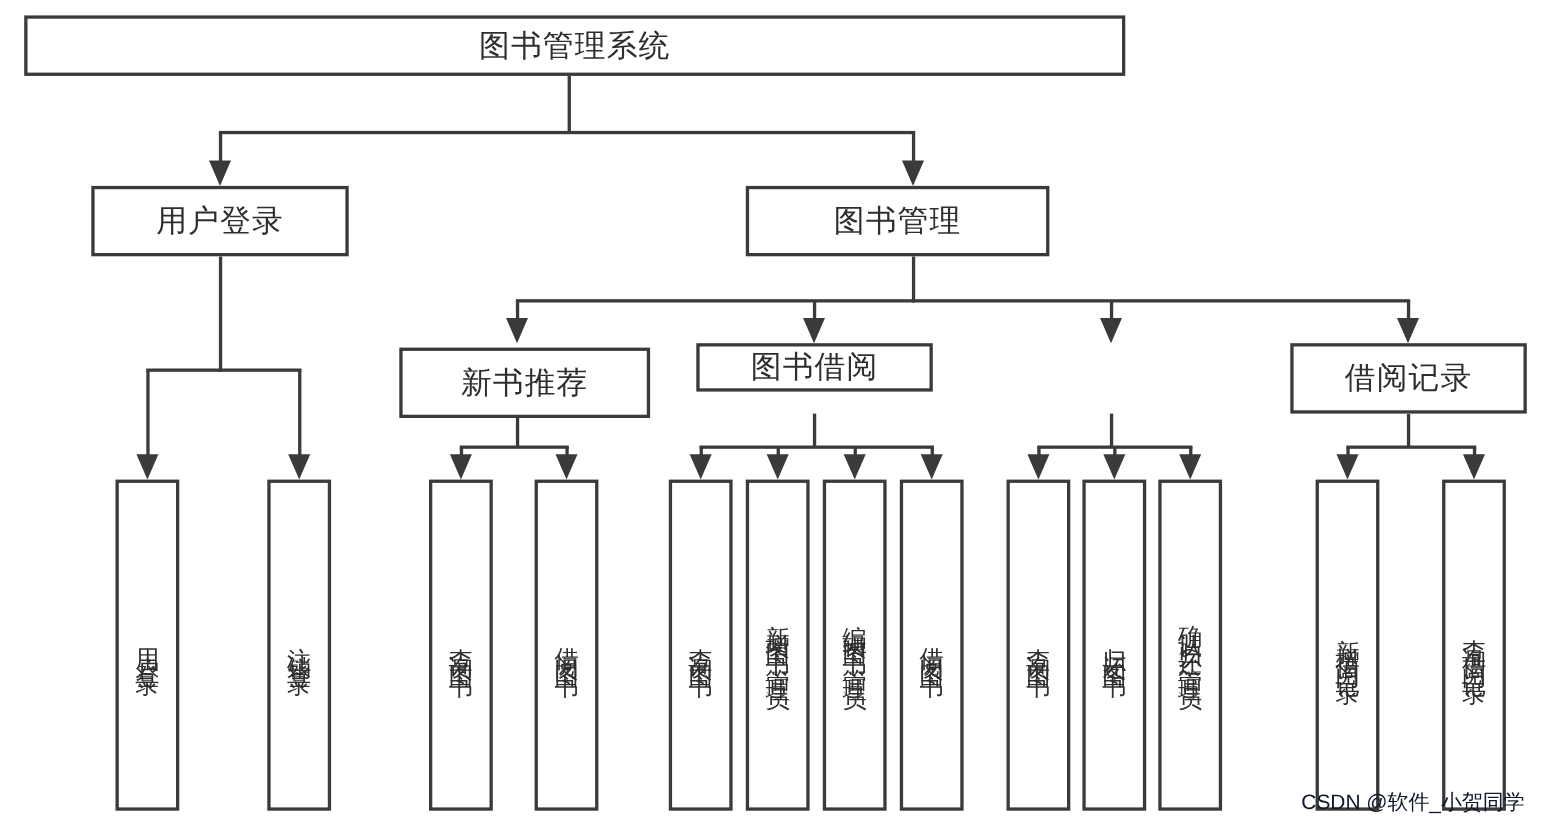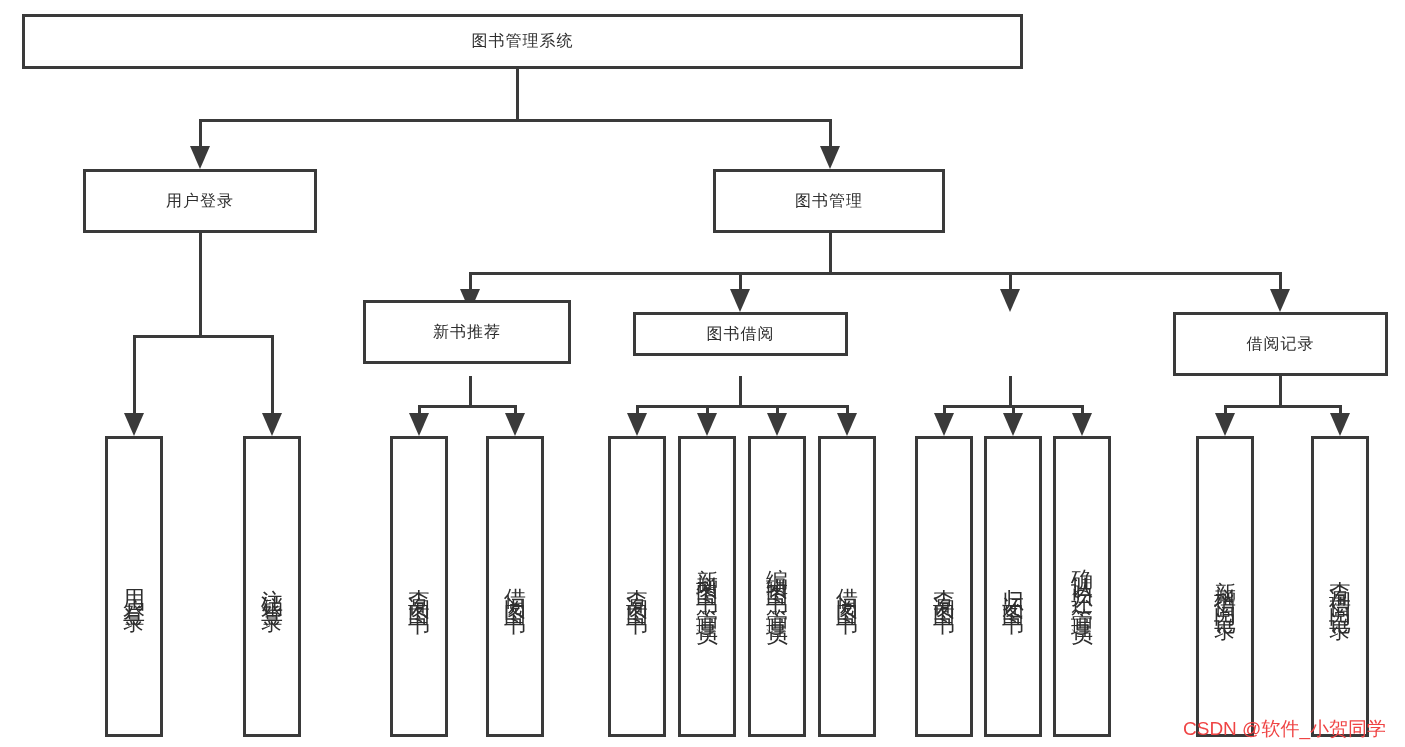--- a/index.html
+++ b/index.html
@@ -14,62 +14,62 @@
     position:absolute;
     box-sizing:border-box;
     border:3px solid #3a3a3a;
     background:#ffffff;
     display:flex;
     align-items:center;
     justify-content:center;
     color:#2e2e2e;
     z-index:2;
   }
-  .node.h { font-size:16px; letter-spacing:1px; white-space:nowrap; }
+  .node.h { font-size:28px; letter-spacing:1px; white-space:nowrap; }
   .node.v { font-size:22px; }
   .node.v span {
     writing-mode:vertical-rl;
     letter-spacing:8px;
     line-height:1;
   }
   .vline, .hline { position:absolute; background:#3a3a3a; z-index:1; }
   .arrow {
     position:absolute;
     width:0; height:0;
     border-left:10px solid transparent;
     border-right:10px solid transparent;
     border-top:23px solid #3a3a3a;
     z-index:1;
   }
   .watermark {
     position:absolute;
     left:1183px; top:716px;
     font-size:19px;
-    color:#ef4444;
+    color:#0f172a;
     white-space:nowrap;
     z-index:5;
   }
 </style>
 </head>
 <body>
 
 <div class="canvas">
 
   <div class="node h" style="left:22px;top:14px;width:1001px;height:55px">
     <span>图书管理系统</span>
   </div>
 
   <div class="node h" style="left:83px;top:169px;width:234px;height:64px">
     <span>用户登录</span>
   </div>
-  <div class="node h" style="left:713px;top:169px;width:232px;height:64px">
+  <div class="node h" style="left:678px;top:169px;width:276px;height:64px">
     <span>图书管理</span>
   </div>
 
-  <div class="node h" style="left:363px;top:300px;width:208px;height:64px">
+  <div class="node h" style="left:363px;top:316px;width:228px;height:64px">
     <span>新书推荐</span>
   </div>
   <div class="node h" style="left:633px;top:312px;width:215px;height:44px">
     <span>图书借阅</span>
   </div>
   <div class="node h" style="left:1173px;top:312px;width:215px;height:64px">
     <span>借阅记录</span>
   </div>
 
   <div class="node v" style="left:105px;top:436px;width:58px;height:301px">

